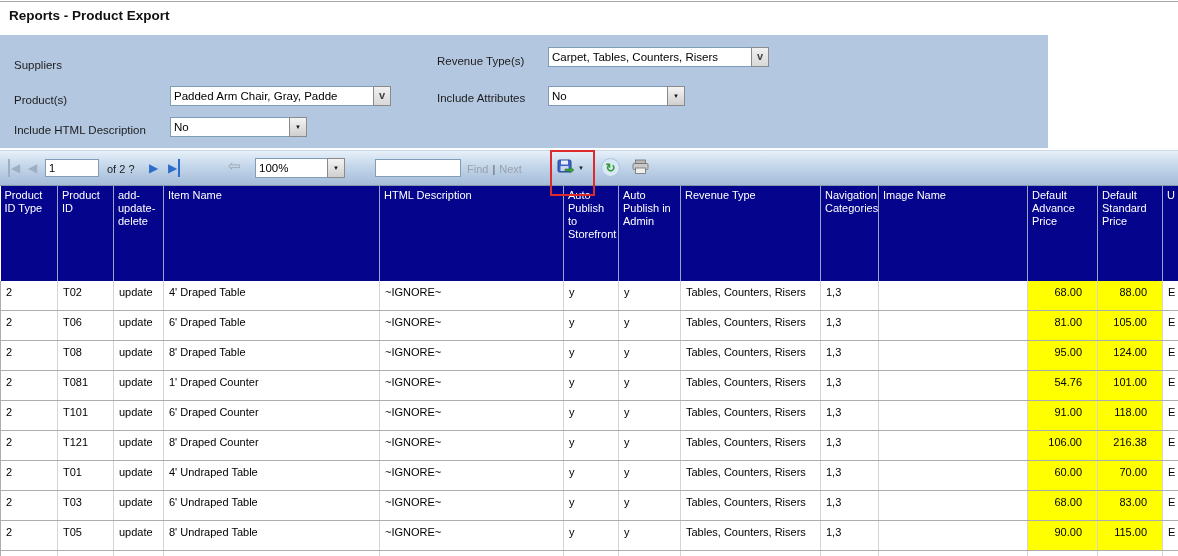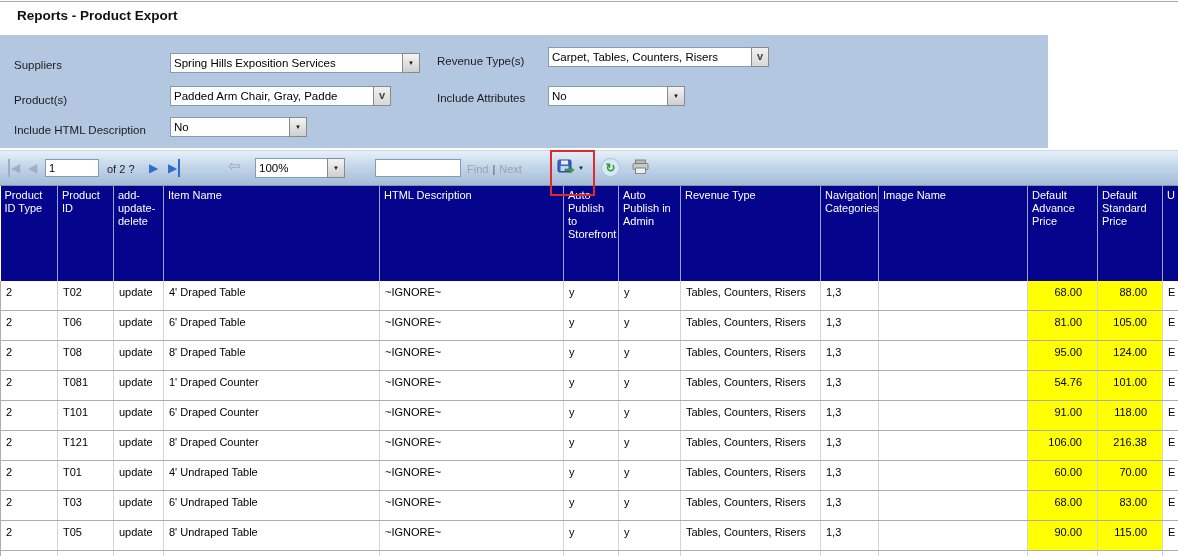--- a/index.html
+++ b/index.html
@@ -1,21 +1,21 @@
 <!DOCTYPE html>
 <html style="--panel-bg: #b4c7e1; --header-bg: #04048c; --highlight-yellow: #ffff00; --annotation-red: #dd2a2a; --enabled-nav: #2d6cc8; --disabled-nav: #9fafc2;"><head>
 <meta charset="utf-8">
 <style>
   html,body{margin:0;padding:0;background:#fff;}
   #page{
     position:relative;width:1178px;height:556px;overflow:hidden;
     font-family:"Liberation Sans",sans-serif;font-size:11px;color:#000;background:#fff;
   }
   .top-line{position:absolute;top:1px;left:0;width:1178px;height:1px;background:#a9a9a9;}
-  .page-title{position:absolute;top:8px;left:9px;font-size:13.5px;font-weight:bold;color:#111;margin-left:8px;}
+  .page-title{position:absolute;top:8px;left:9px;font-size:13.5px;font-weight:bold;color:#111;}
 
   
   .filter-panel{position:absolute;top:35px;left:0;width:1048px;height:113px;background:var(--panel-bg,#b4c7e1);}
   .f-label{position:absolute;color:#1c1c1c;font-size:11.5px;white-space:nowrap;}
   .combo{position:absolute;display:flex;height:20px;}
   .combo .box{background:#fff;border:1px solid #7f9db9;border-right:none;height:18px;line-height:18px;
     padding:0 3px;font-size:11.5px;white-space:nowrap;overflow:hidden;}
   .combo .btn{width:18px;height:20px;box-sizing:border-box;background:linear-gradient(#f4f4f4,#cfcfcf);
     border:1px solid #8a8a8a;display:flex;align-items:center;justify-content:center;cursor:pointer;}
   .combo .btn .tri{font-size:6px;color:#111;line-height:1;}
@@ -65,26 +65,20 @@
 </style>
 </head>
 <body>
 
 <div id="page">
   <div class="top-line"></div>
   <div class="page-title">Reports - Product Export</div>
 
   <div class="filter-panel">
     <span class="f-label" style="left:14px;top:24px">Suppliers</span>
-    <div class="combo" style="left:170px;top:18px">
-      <span class="box" style="width:225px">Spring Hills Exposition Services</span>
-      <span class="btn">
-          <span class="tri">▼</span>
-        </span>
-    </div>
 
     <span class="f-label" style="left:437px;top:20px">Revenue Type(s)</span>
     <div class="combo" style="left:548px;top:12px">
       <span class="box" style="width:196px">Carpet, Tables, Counters, Risers</span>
       <span class="btn chev">
           <span class="vv">v</span>
         </span>
     </div>
 
     <span class="f-label" style="left:14px;top:59px">Product(s)</span>

